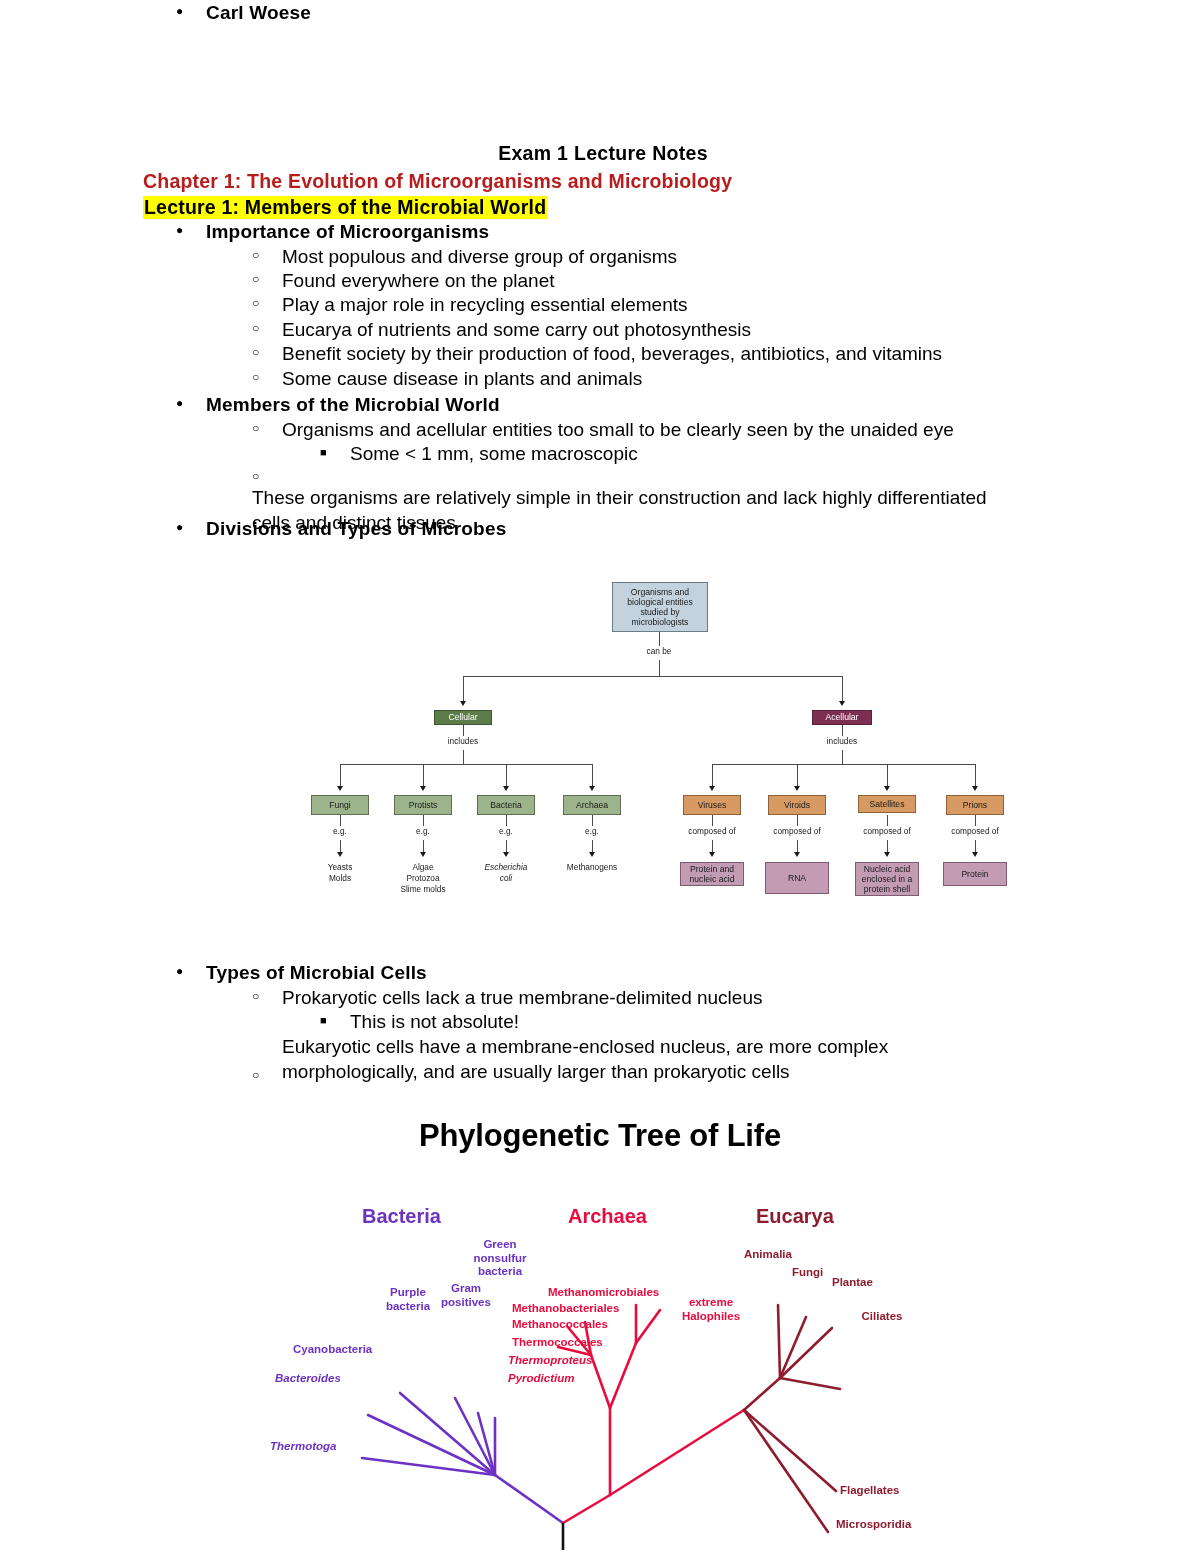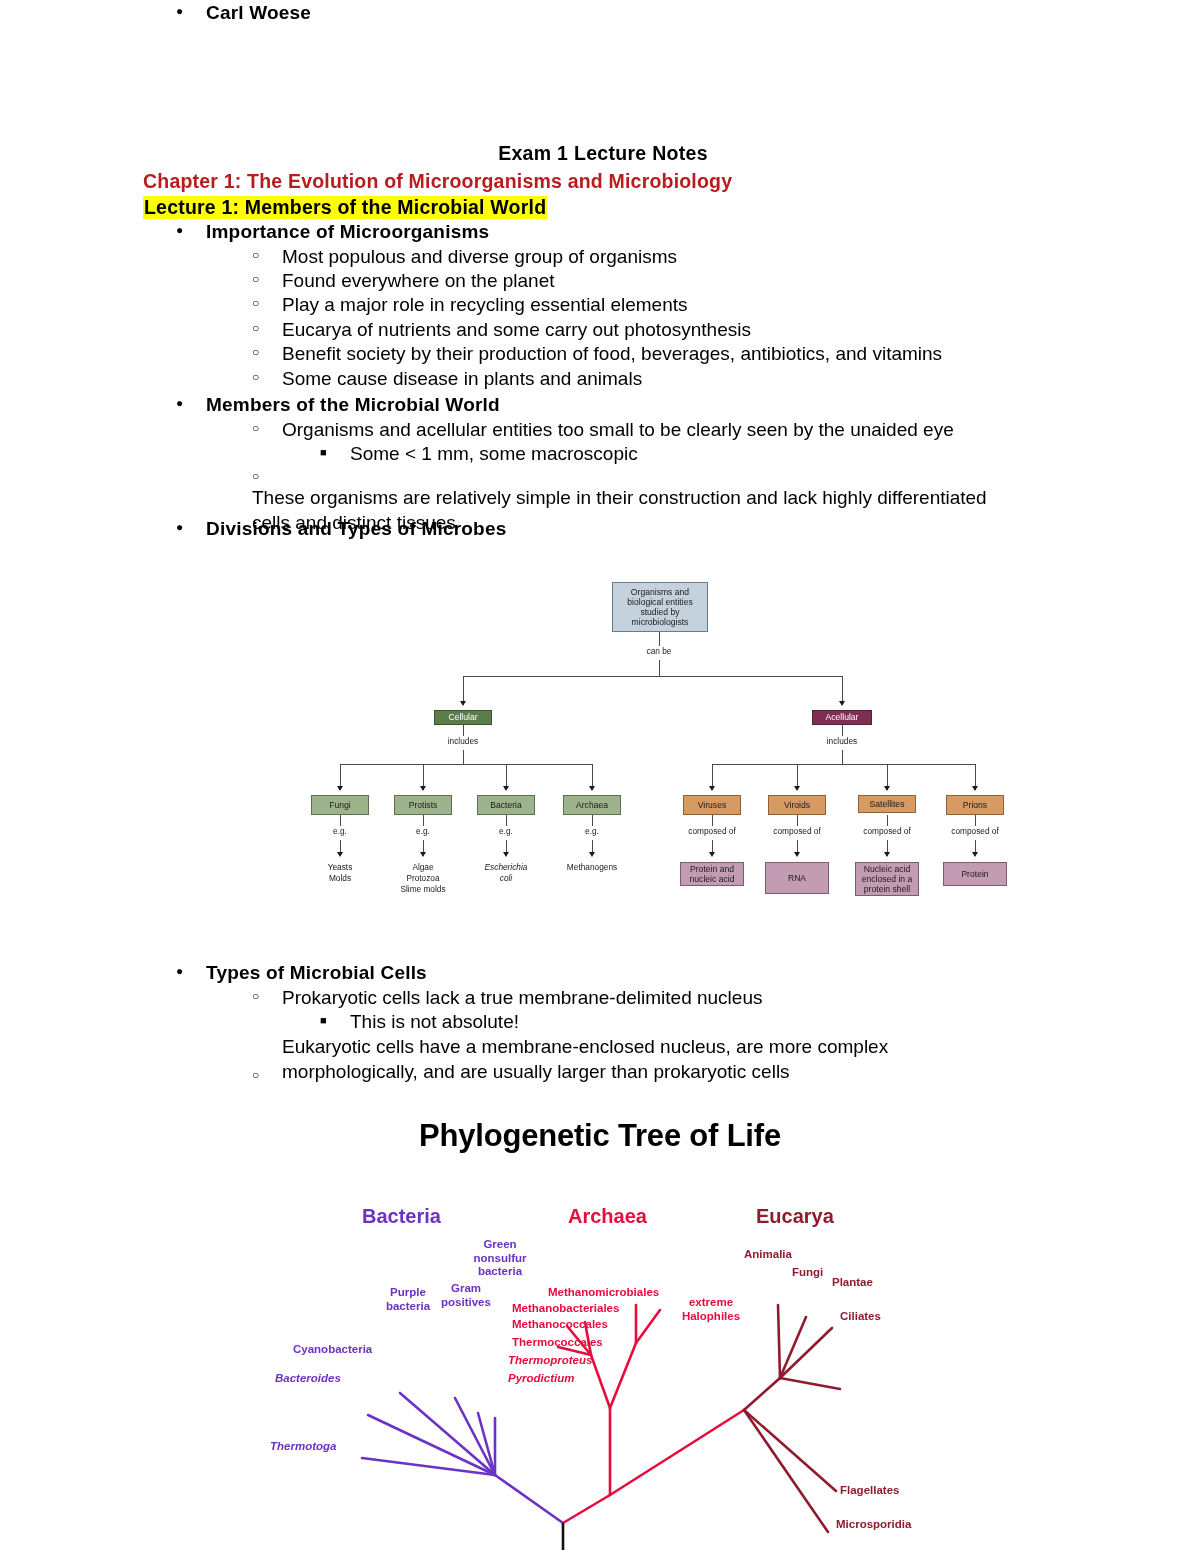--- a/index.html
+++ b/index.html
@@ -323,19 +323,19 @@
         <div class="tw-lbl l" style="left: 512px; top: 192px; width: 146px; color: rgb(232, 12, 62);">Methanobacteriales</div>
         <div class="tw-lbl l" style="left: 512px; top: 208px; width: 135px; color: rgb(232, 12, 62);">Methanococcales</div>
         <div class="tw-lbl l" style="left: 512px; top: 226px; width: 122px; color: rgb(232, 12, 62);">Thermococcales</div>
         <div class="tw-lbl l ital" style="left: 508px; top: 244px; width: 115px; color: rgb(232, 12, 62);">Thermoproteus</div>
         <div class="tw-lbl l ital" style="left: 508px; top: 262px; width: 100px; color: rgb(232, 12, 62);">Pyrodictium</div>
         <div class="tw-lbl c" style="left: 670px; top: 186px; width: 82px; color: rgb(232, 12, 62);">extreme
 Halophiles</div>
         <div class="tw-lbl l" style="left: 744px; top: 138px; width: 82px; color: rgb(142, 28, 46);">Animalia</div>
         <div class="tw-lbl l" style="left: 792px; top: 156px; width: 58px; color: rgb(142, 28, 46);">Fungi</div>
         <div class="tw-lbl l" style="left: 832px; top: 166px; width: 76px; color: rgb(142, 28, 46);">Plantae</div>
-        <div class="tw-lbl l" style="left: 840px; top: 200px; width: 84px; color: rgb(142, 28, 46);">Ciliates</div>
+        <div class="tw-lbl l" style="left: 840px; top: 200px; width: 84px; color: rgb(142, 28, 46); text-align: center;">Ciliates</div>
         <div class="tw-lbl l" style="left: 840px; top: 374px; width: 100px; color: rgb(142, 28, 46);">Flagellates</div>
         <div class="tw-lbl l" style="left: 836px; top: 408px; width: 112px; color: rgb(142, 28, 46);">Microsporidia</div>
       </div>
   </div>
 
 </div>
 
 </body></html>

